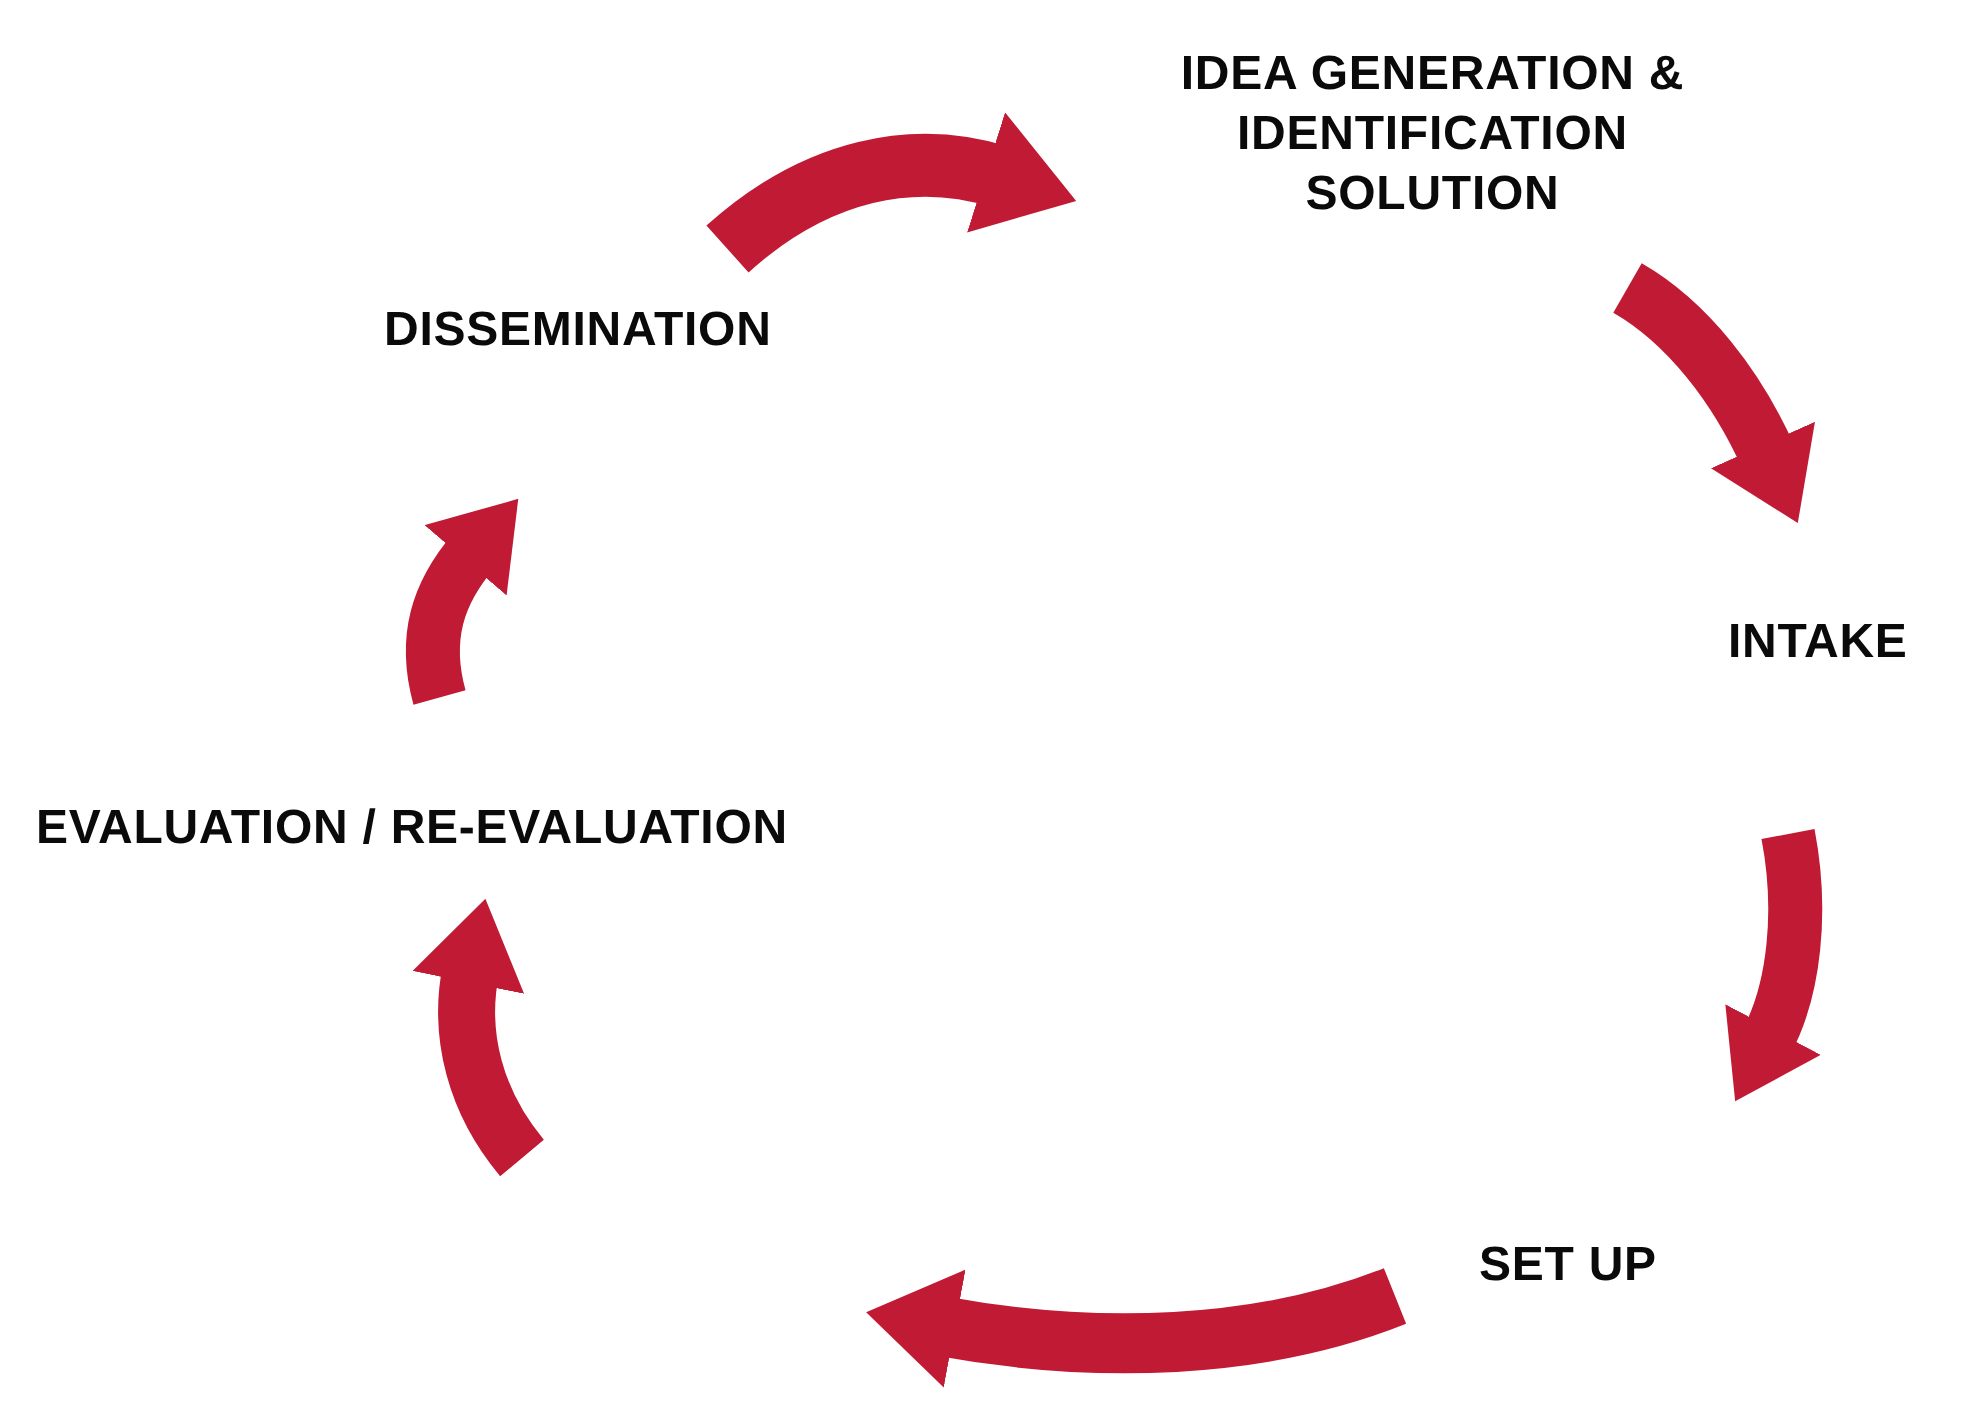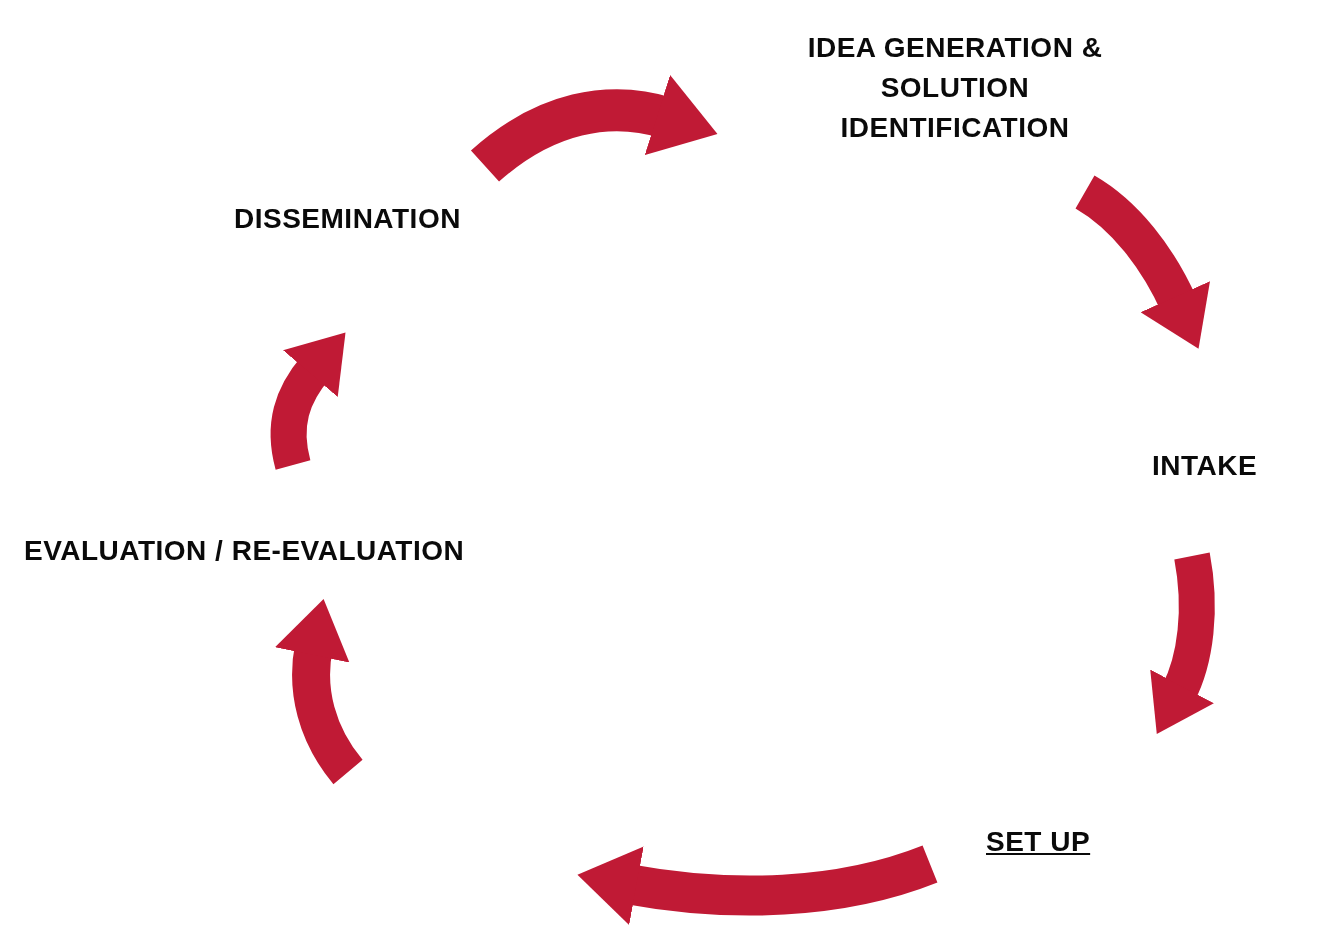--- a/index.html
+++ b/index.html
@@ -19,21 +19,21 @@
     position: absolute;
     left: 0;
     top: 0;
   }
   .arrow {
     fill: none;
   }
   .label {
     position: absolute;
     font-weight: bold;
-    font-size: 28px;
+    font-size: 32px;
     line-height: 36px;
     color: var(--text-color, #0a0a0a);
     white-space: nowrap;
     letter-spacing: 0.5px;
   }
   .label.center {
     text-align: center;
     white-space: normal;
     line-height: 40px;
   }
@@ -59,26 +59,26 @@
 
     <path class="arrow" d="M 930 864 C 840 900, 730 903, 627 884" stroke-width="40" marker-end="url(#head)" stroke="#C01A35"></path>
 
     <path class="arrow" d="M 348 772 C 317 735, 305 690, 314 646" stroke-width="38" marker-end="url(#head)" stroke="#C01A35"></path>
 
     <path class="arrow" d="M 293 465 C 282 425, 292 395, 316 367" stroke-width="36" marker-end="url(#head)" stroke="#C01A35"></path>
   </svg>
 
   <div class="label center" style="left:752px; top:28px; width:406px;">
     <span class="line">IDEA GENERATION &amp;</span>
+    <span class="line">IDENTIFICATION</span>
     <span class="line">SOLUTION</span>
-    <span class="line">IDENTIFICATION</span>
   </div>
 
-  <div class="label" style="left:1152px; top:448px;">INTAKE</div>
+  <div class="label" style="left:1152px; top:409px;">INTAKE</div>
 
-  <div class="label" style="left:986px; top:824px;text-decoration:underline;">SET UP</div>
+  <div class="label" style="left:986px; top:824px;">SET UP</div>
 
 
   <div class="label" style="left:24px; top:533px;">EVALUATION / RE-EVALUATION</div>
 
-  <div class="label" style="left:234px; top:201px;">DISSEMINATION</div>
+  <div class="label" style="left:256px; top:201px;">DISSEMINATION</div>
 
 </div>
 
 </body></html>

